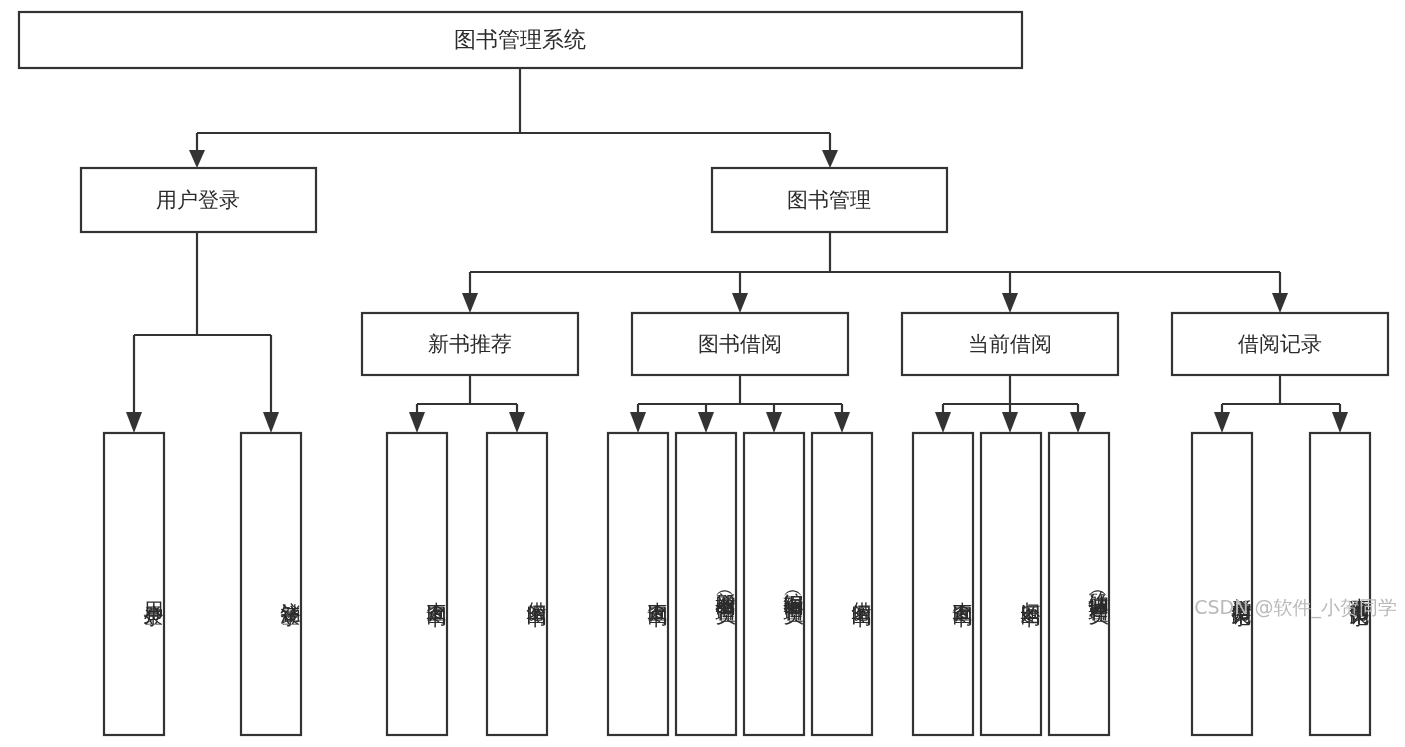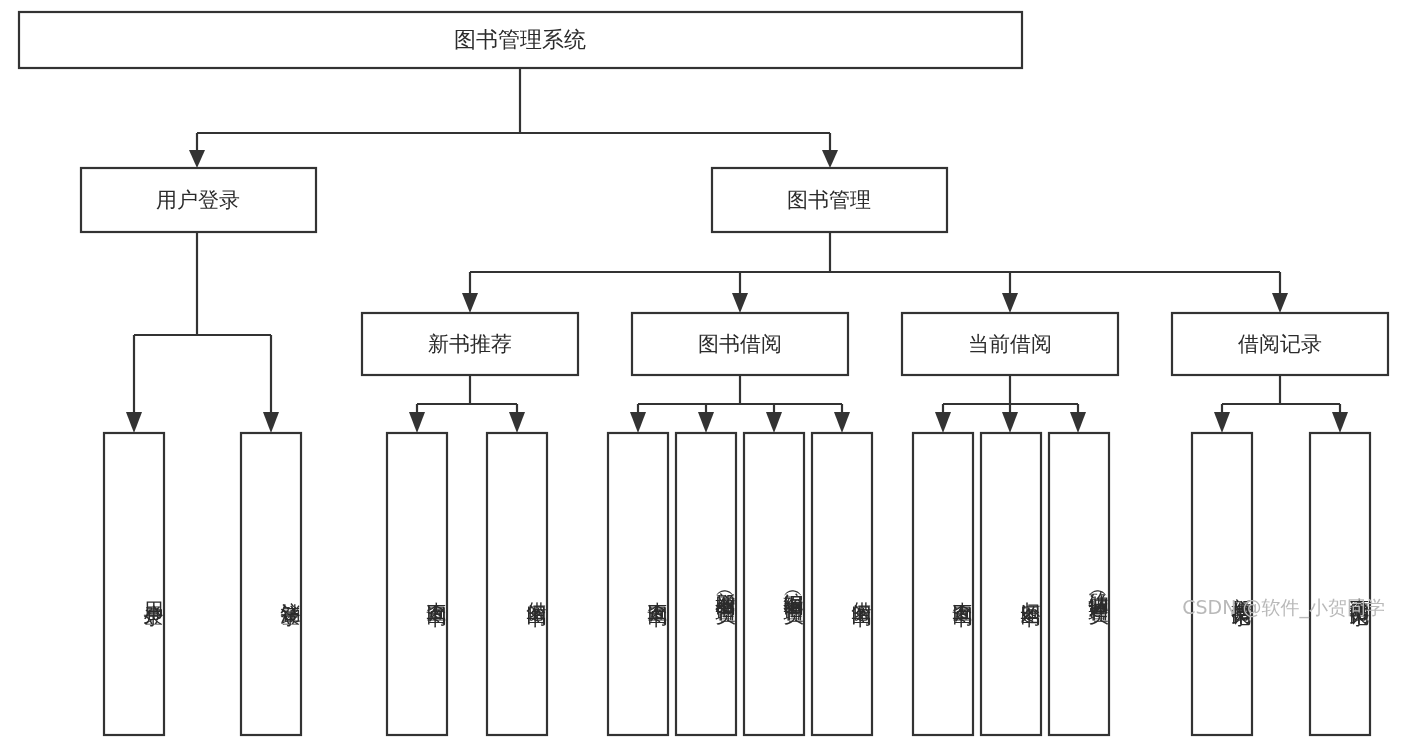--- a/index.html
+++ b/index.html
@@ -64,21 +64,21 @@
     letter-spacing: 2px;
     display: flex;
     align-items: flex-start;
     justify-content: center;
     text-align: left;
     pointer-events: none;
     user-select: none;
   }
   .watermark {
     position: absolute;
-    right: 20px;
+    right: 8px;
     bottom: 4px;
     font-family: "DejaVu Sans", "Liberation Sans", sans-serif;
     font-size: 19px;
     color: #b9b9b9;
     white-space: nowrap;
     user-select: none;
     margin-top: 8px;
   }
 </style>
 </head>

